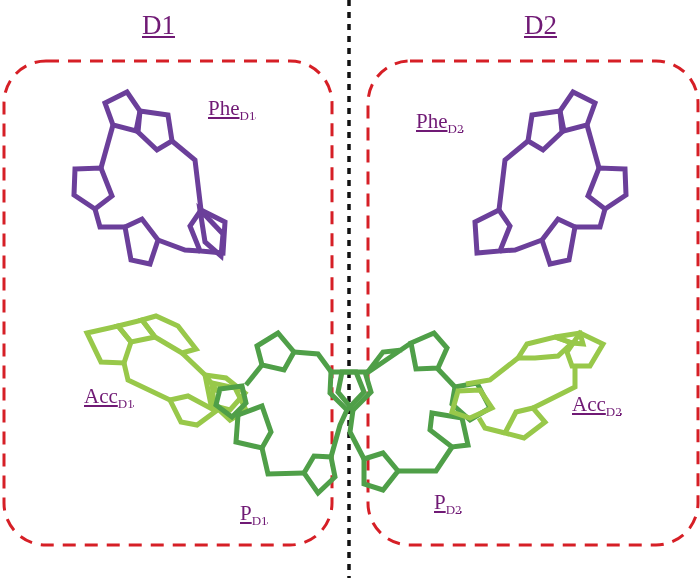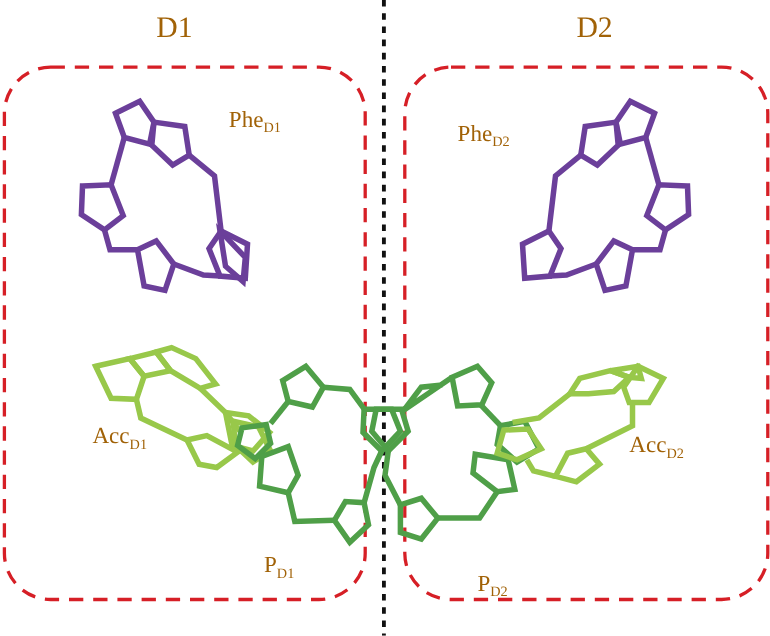--- a/index.html
+++ b/index.html
@@ -1,18 +1,18 @@
 <!DOCTYPE html>
 <html><head>
 <meta charset="utf-8">
 <style>
   html, body { margin: 0; padding: 0; background: #ffffff; }
   body { width: 700px; height: 578px; position: relative; overflow: hidden; font-family: "Liberation Serif", serif; }
   #diagram { position: absolute; left: 0; top: 0; width: 700px; height: 578px; }
-  .label { position: absolute; color: #a16207; font-family: "Liberation Serif", serif; white-space: nowrap; }
+  .label { position: absolute; color: #701a75; font-family: "Liberation Serif", serif; white-space: nowrap; text-decoration: underline; }
   .title { font-size: 27px; }
   .mol { font-size: 21px; }
   .mol sub { font-size: 13px; vertical-align: -5px; }
 </style>
 </head>
 <body>
 
 <svg id="diagram" viewBox="0 0 700 578" xmlns="http://www.w3.org/2000/svg">
 
   <rect x="4" y="61" width="328" height="484" rx="42" ry="42" fill="none" stroke="#d61f26" stroke-width="3" stroke-dasharray="13,9"></rect>
@@ -95,13 +95,13 @@
 <div class="label title" style="left:142px; top:10px;">D1</div>
 <div class="label title" style="left:524px; top:10px;">D2</div>
 
 <div class="label mol" style="left:208px; top:96px;"><span>Phe</span><sub>D1</sub></div>
 <div class="label mol" style="left:416px; top:96px;margin-top:13px;"><span>Phe</span><sub>D2</sub></div>
 
 <div class="label mol" style="left:84px; top:384px;"><span>Acc</span><sub>D1</sub></div>
 <div class="label mol" style="left:572px; top:392px;"><span>Acc</span><sub>D2</sub></div>
 
 <div class="label mol" style="left:240px; top:501px;"><span>P</span><sub>D1</sub></div>
-<div class="label mol" style="left:434px; top:490px;margin-top:28px;"><span>P</span><sub>D2</sub></div>
+<div class="label mol" style="left:434px; top:490px;"><span>P</span><sub>D2</sub></div>
 
 </body></html>

